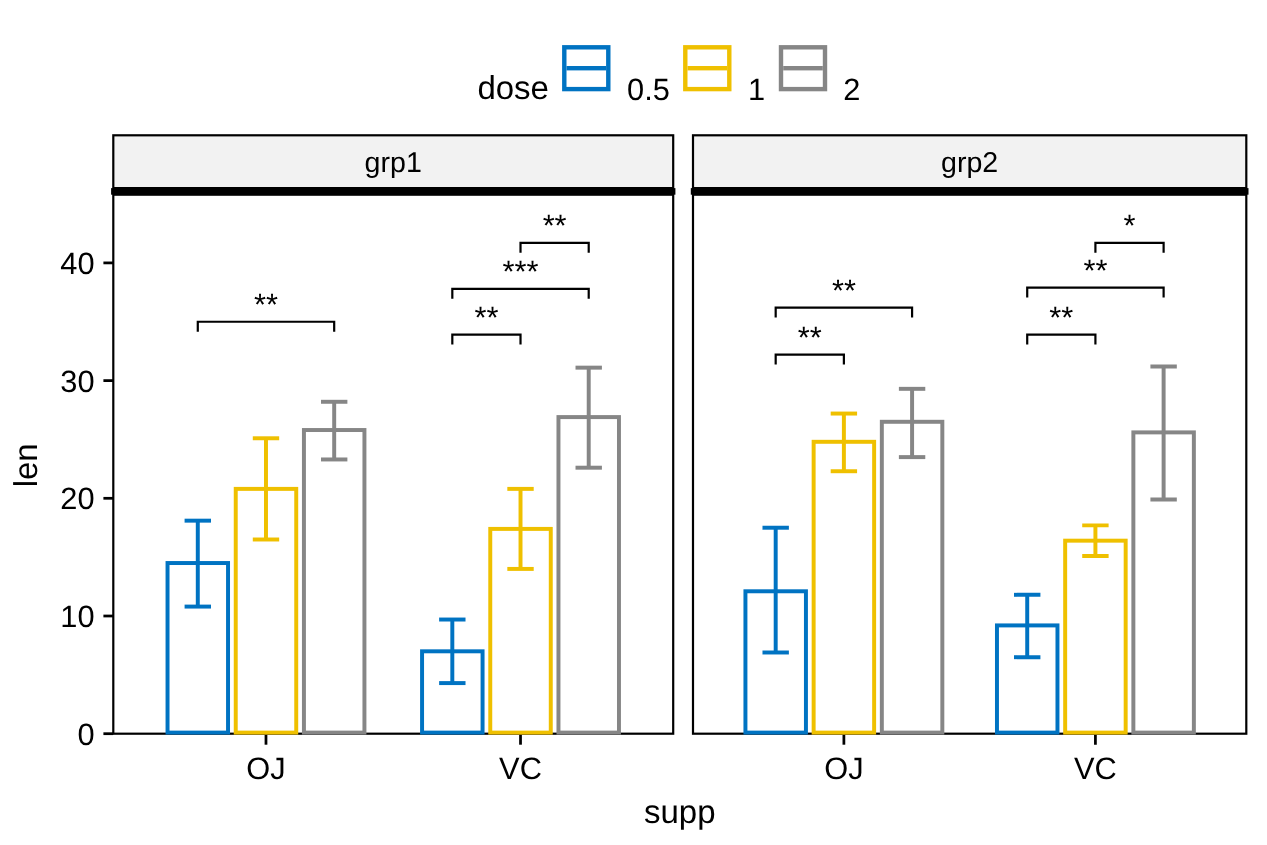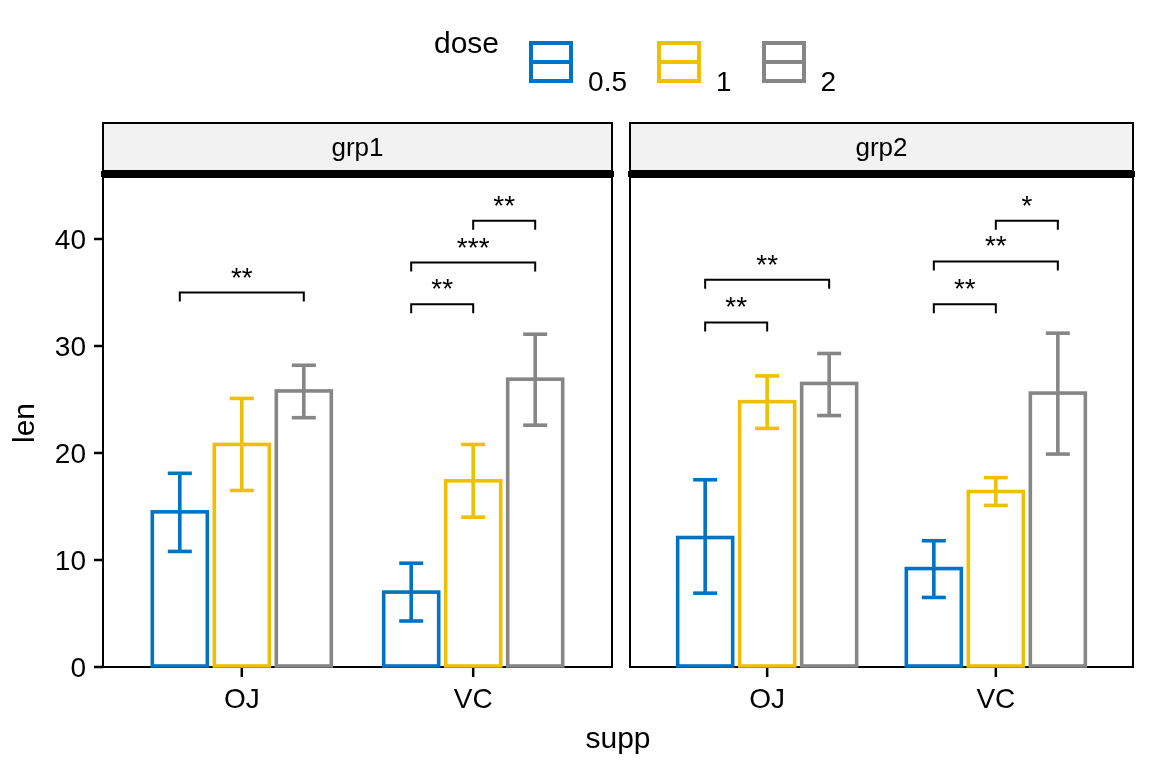--- a/index.html
+++ b/index.html
@@ -7,21 +7,21 @@
     position:relative;
     width:1152px;height:768px;
     background:#ffffff;
     font-family:"Liberation Sans","DejaVu Sans",sans-serif;
     color:#000;
     overflow:hidden;
   }
   
   #legend{
     position:absolute;left:434px;top:26px;
-    display:flex;align-items:flex-start;gap:30px;
+    display:flex;align-items:flex-end;gap:12px;
   }
   .legend-title{font-size:30px;color:#000;}
   .legend-item{display:flex;align-items:center;gap:15px;}
   .legend-key{
     position:relative;display:inline-block;
     width:36px;height:34px;
     border:4px solid currentColor;
     background:#fff;
   }
   .legend-key-line{

